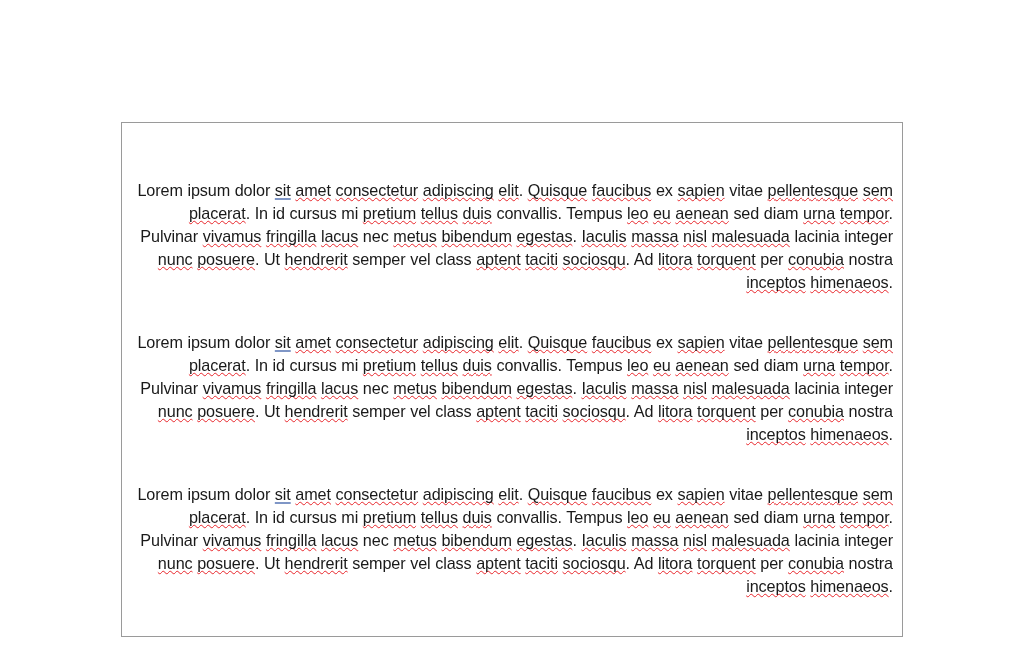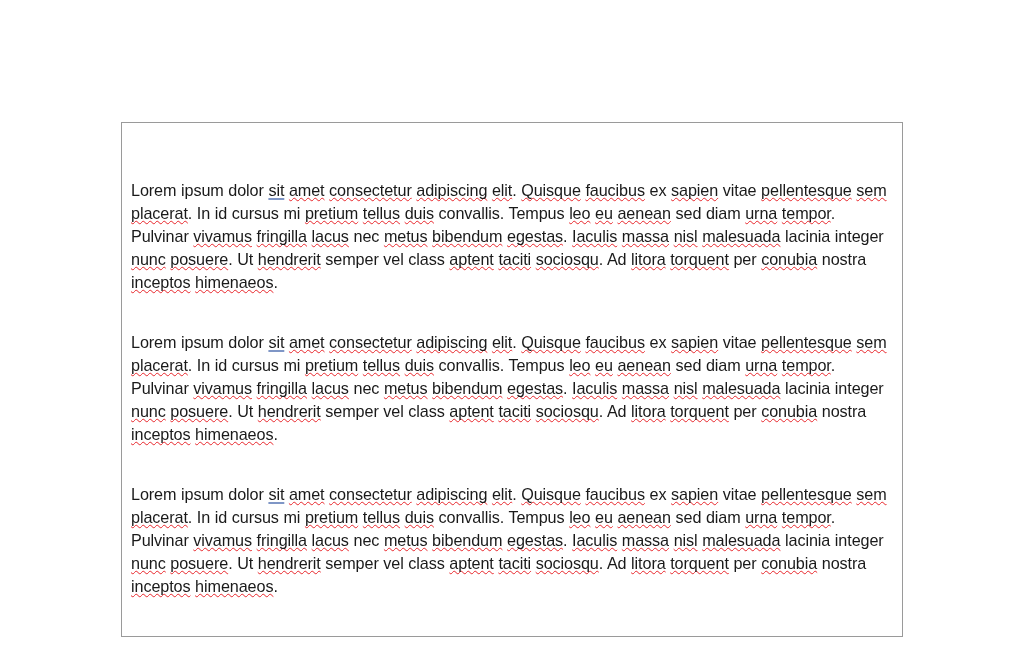--- a/index.html
+++ b/index.html
@@ -41,21 +41,21 @@
     top: 56px;
     width: 762px;
   }
 
   .doc-paragraph {
     font-family: "Liberation Sans", sans-serif;
     font-size: 16.2px;
     line-height: 23px;
     color: #1a1a1a;
     margin: 0 0 37px 0;
-    text-align: left;
+    text-align: right;
     letter-spacing: -0.1px;
     word-spacing: 0.2px;
   }
   .doc-paragraph:last-child {
     margin-bottom: 0;
   }
 
   
   .sp {
     text-decoration: underline wavy #e8262b;

